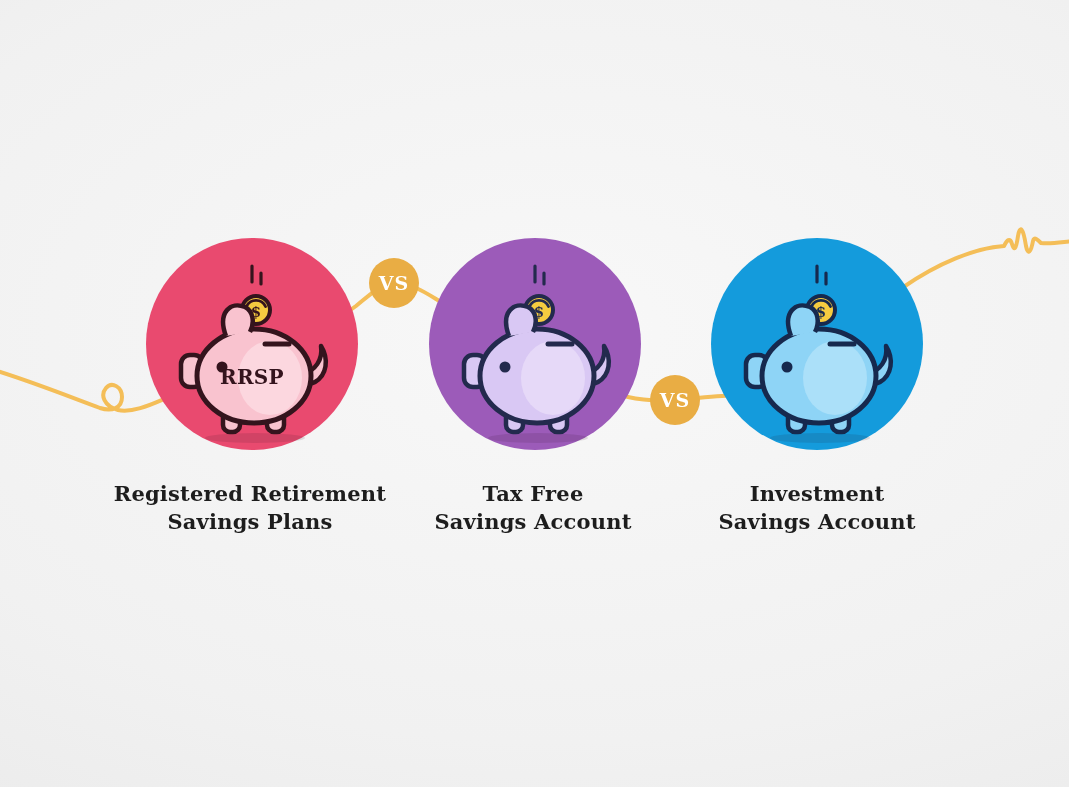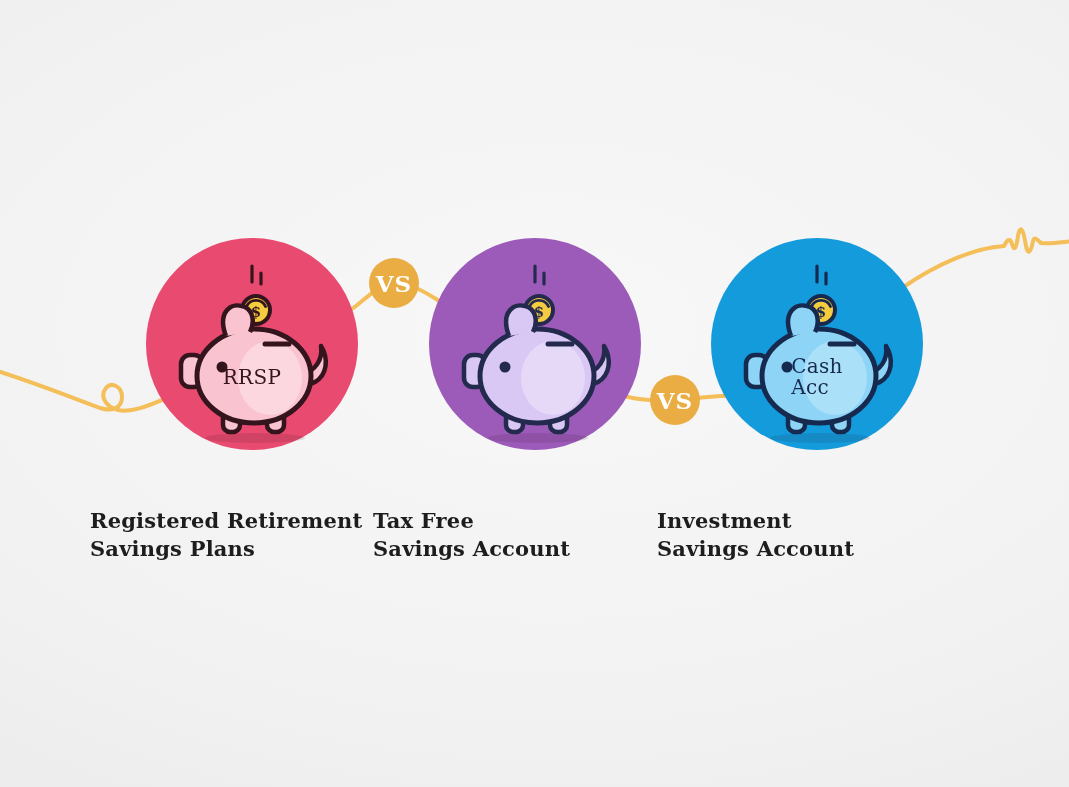--- a/index.html
+++ b/index.html
@@ -28,33 +28,33 @@
   .coin-arc { fill: none; stroke: var(--ink); stroke-width: 2.8; stroke-linecap: round; }
   .coin-sym { font-family: "DejaVu Serif", serif; font-weight: bold; font-size: 15px; fill: var(--ink); text-anchor: middle; }
   .motion { stroke: var(--ink); stroke-width: 3.2; stroke-linecap: round; fill: none; }
   .slot { stroke: var(--ink); stroke-width: 5; stroke-linecap: round; }
   .eye  { fill: var(--ink); }
   .shadow { fill: rgba(40, 20, 30, 0.12); }
 
   .pig-label {
     position: absolute; left: 0; right: 0; top: 108px; height: 62px;
     display: flex; flex-direction: column; align-items: center; justify-content: center;
-    font-weight: normal; font-size: 20px; line-height: 21px; letter-spacing: 0.3px;
-    color: var(--ink); white-space: pre-line; 
+    font-weight: bold; font-size: 20px; line-height: 21px; letter-spacing: 0.3px;
+    color: var(--ink); white-space: pre-line; text-align: center;
   }
 
   .vs-badge {
     position: absolute; width: 50px; height: 50px; border-radius: 50%;
     background: var(--badge, #e9ad44); color: var(--badge-text, #ffffff); z-index: 3;
     display: flex; align-items: center; justify-content: center;
-    font-weight: bold; font-size: 23px; letter-spacing: 1px;
+    font-weight: bold; font-size: 19px; letter-spacing: 1px;
   }
 
   .caption {
-    position: absolute; top: 507px; width: 320px; z-index: 2;
+    position: absolute; top: 480px; width: 320px; text-align: center; z-index: 2;
     font-weight: bold; font-size: 21px; line-height: 28px; letter-spacing: 0.2px;
     color: var(--caption, #1d1d1d); white-space: pre-line;
   }
 </style>
 </head>
 <body>
 
 <div class="stage" style="--line: #F4BE58; --badge: #E9AD44; --badge-text: #FFFFFF; --caption: #1D1D1D; --coin: #F5CB40; --bg-center: #F8F8F8; --bg-edge: #E7E7E7;">
 
   <svg class="wave-svg" width="1069" height="787" viewBox="0 0 1069 787" aria-hidden="true">
@@ -139,22 +139,20 @@
       <rect class="pf" x="54" y="146" width="17" height="26" rx="7"></rect>
       <rect class="pf" x="98" y="146" width="17" height="26" rx="7"></rect>
       <rect class="pf" x="12" y="95" width="22" height="32" rx="9"></rect>
       <path class="pf" d="M132 115 C147 111 154 99 152 86 C160 99 158 115 146 122 C141 125 135 123 132 119 Z"></path>
       <ellipse class="pf body-el" cx="85" cy="116" rx="57" ry="47"></ellipse>
       <ellipse class="hi" cx="101" cy="118" rx="32" ry="37"></ellipse>
       <path class="pf" d="M57 76 C48 52 62 41 76 47 C84 51 86 62 81 72"></path>
       <path class="slot" d="M96 84 H120"></path>
       <circle class="eye" cx="53" cy="107" r="5.5"></circle>
     </svg>
-    <div class="pig-label">Cash
-Acc</div>
   </div>
 
   <div class="vs-badge" style="left:369px; top:258px;">VS</div>
   <div class="vs-badge" style="left:650px; top:375px;">VS</div>
 
   <div class="caption" style="left:90px;">Registered Retirement
 Savings Plans</div>
   <div class="caption" style="left:373px;">Tax Free
 Savings Account</div>
   <div class="caption" style="left:657px;">Investment

